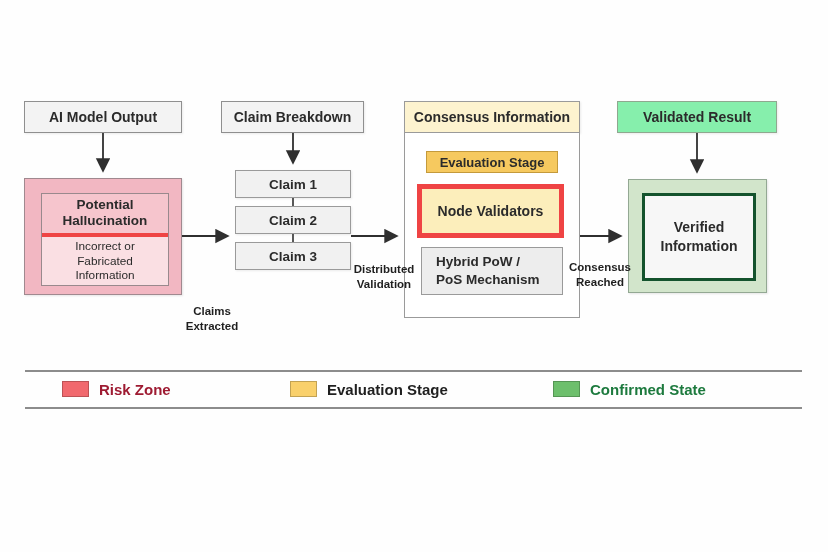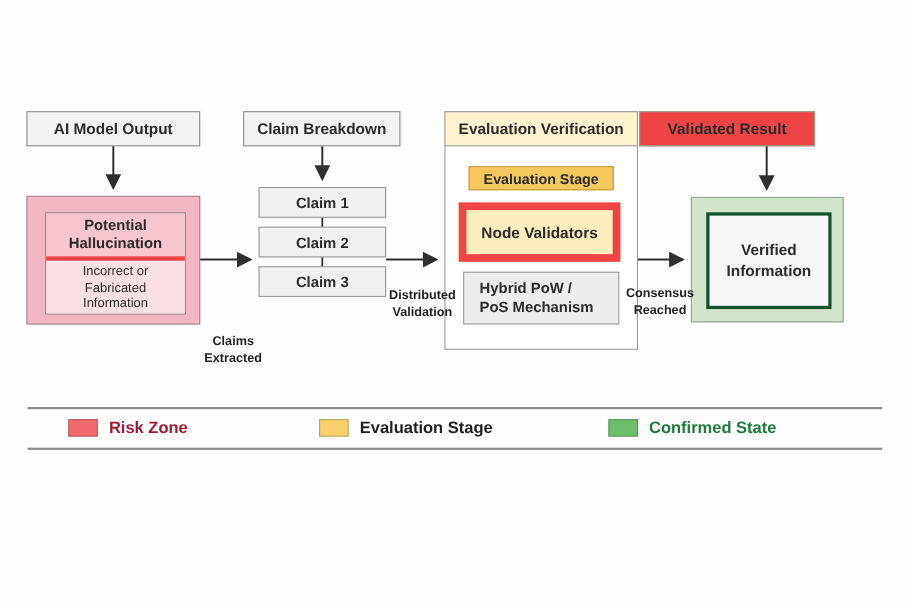--- a/index.html
+++ b/index.html
@@ -23,21 +23,21 @@
     background:#f1f1f1;border:1px solid #9a9a9a;font-size:13.5px;font-weight:600;
     box-shadow:1px 1px 2px rgba(0,0,0,0.08);
   }
   .container3{border:1px solid #9a9a9a;background:#ffffff;}
   .gold{
     display:flex;align-items:center;justify-content:center;font-weight:bold;font-size:13px;
     border:1px solid #c49a3c;
   }
   .lightyellow{
     display:flex;align-items:center;justify-content:center;text-align:center;
-    font-weight:bold;font-size:14px;line-height:1.3;border:7px solid #ef4444;
+    font-weight:bold;font-size:14px;line-height:1.3;border:5px solid #ef4444;
   }
   .graybox{
     display:flex;align-items:center;justify-content:center;text-align:left;
     font-weight:bold;font-size:13.5px;line-height:1.3;background:#ededed;border:1px solid #9a9a9a;
   }
   .greenbox{border:1px solid #93a893;box-shadow:1px 1px 2px rgba(0,0,0,0.10);}
   .whitebox{
     display:flex;align-items:center;justify-content:center;text-align:center;
     font-weight:bold;font-size:14px;line-height:1.35;background:#f7f7f7;border:3px solid #14532d;
   }
@@ -48,22 +48,22 @@
   .legend-label{font-size:15px;font-weight:600;white-space:nowrap;}
   svg{position:absolute;left:0;top:0;pointer-events:none;}
 </style>
 </head>
 <body>
 
 <div class="canvas">
 
   <div class="abs hdr" style="left:24px;top:101px;width:158px;height:32px;">AI Model Output</div>
   <div class="abs hdr" style="left:221px;top:101px;width:143px;height:32px;">Claim Breakdown</div>
-  <div class="abs hdr" style="left: 404px; top: 101px; width: 176px; height: 32px; border-color: rgb(154, 154, 154); background: rgb(253, 243, 207);">Evaluation Verification</div>
-  <div class="abs hdr" style="left: 581px; top: 101px; width: 160px; height: 32px; border-color: rgb(143, 168, 143); background: #ef4444;">Validated Result</div>
+  <div class="abs hdr" style="left: 404px; top: 101px; width: 176px; height: 32px; border-color: rgb(154, 154, 154); background: rgb(253, 243, 207);">Consensus Information</div>
+  <div class="abs hdr" style="left: 617px; top: 101px; width: 160px; height: 32px; border-color: rgb(143, 168, 143); background: #86efac;">Validated Result</div>
 
   <div class="abs bigbox" style="left: 24px; top: 178px; width: 158px; height: 117px; background: rgb(242, 183, 194);">
     <div class="abs innerbox" style="left:16px;top:14px;width:128px;height:93px;">
       <div class="cell cell-title" style="background: rgb(246, 197, 205);">Potential Hallucination</div>
       <div class="cell cell-sub" style="background: rgb(250, 223, 227);">Incorrect or Fabricated Information</div>
     </div>
   </div>
 
   <div class="abs claim" style="left:235px;top:170px;width:116px;height:28px;">Claim 1</div>
   <div class="abs claim" style="left:235px;top:206px;width:116px;height:28px;">Claim 2</div>

